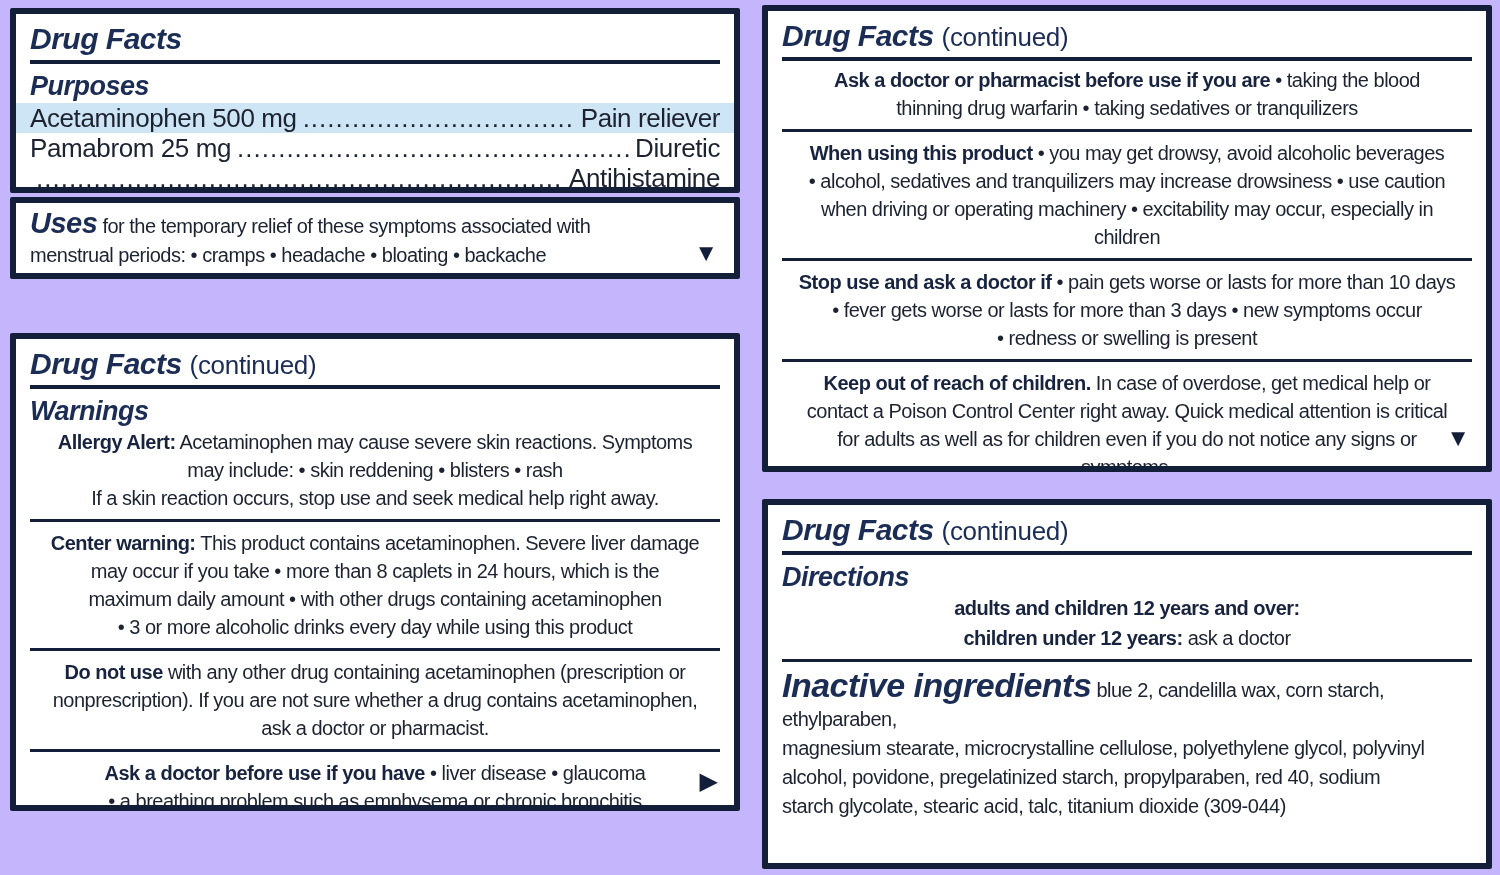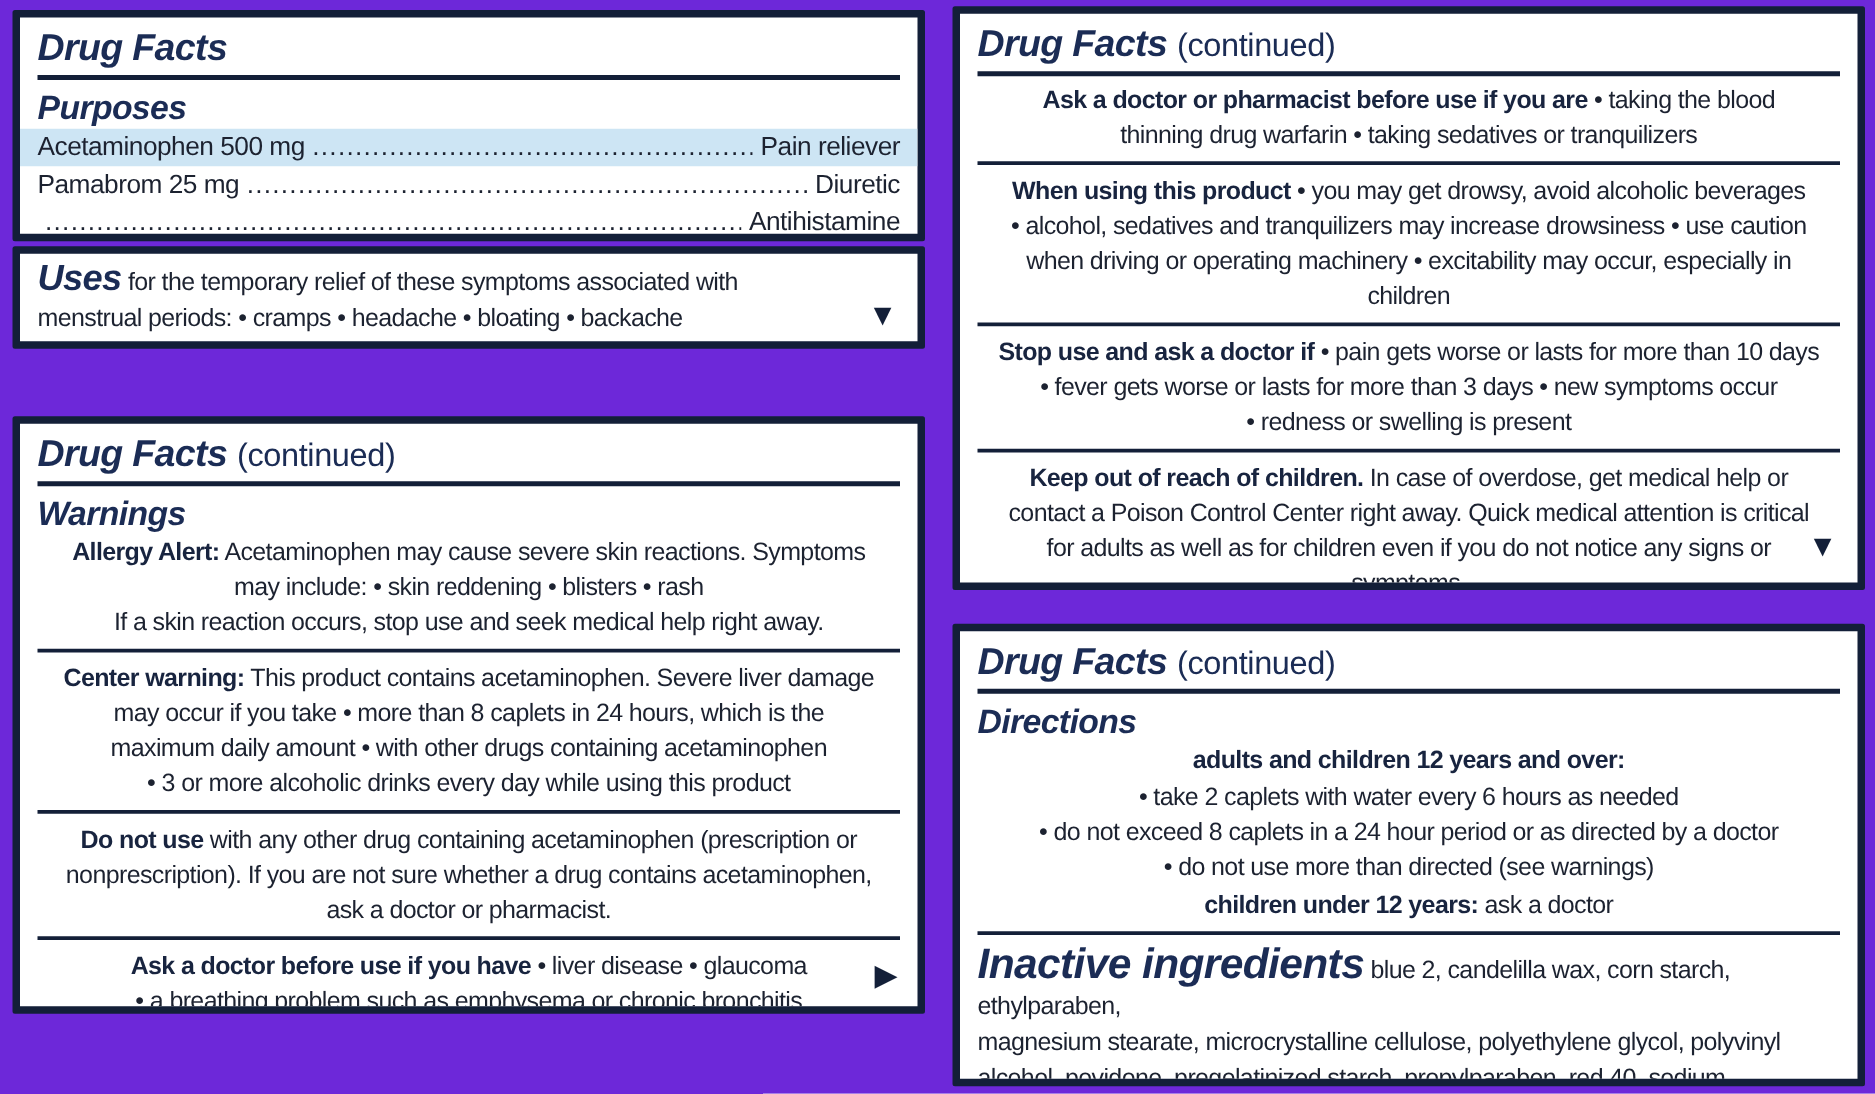--- a/index.html
+++ b/index.html
@@ -1,17 +1,17 @@
 <!DOCTYPE html>
 <html><head>
 <meta charset="utf-8">
 <style>
   html,body{margin:0;padding:0;background:#ffffff;}
   .stage{
-    position:relative;width:1500px;height:875px;background:#6d28d9;overflow:hidden;
+    position:relative;width:1500px;height:875px;background:#c4b5fd;overflow:hidden;
     font-family:"Liberation Sans","DejaVu Sans",sans-serif;color:#1c2230;
   }
   .panel{
     position:absolute;background:#ffffff;border:6px solid #131f38;border-radius:2px;
     box-sizing:border-box;overflow:hidden;
   }
   
   .p-ingredients{left:10px;top:8px;width:730px;height:185px;}
   .p-uses{left:10px;top:197px;width:730px;height:82px;}
   .p-warnings{left:10px;top:333px;width:730px;height:478px;}
@@ -36,21 +36,21 @@
     letter-spacing:-0.5px;line-height:34px;
   }
 
   
   .ing-header{
     display:flex;justify-content:space-between;align-items:baseline;
     padding:0 14px;font-size:27px;font-weight:bold;font-style:italic;color:#1b2c55;
     letter-spacing:-0.5px;line-height:34px;
   }
   .ing-row{
-    display:flex;align-items:baseline;padding:1px 14px;font-size:21px;line-height:28px;
+    display:flex;align-items:baseline;padding:1px 14px;font-size:26px;line-height:28px;
     letter-spacing:-0.4px;
   }
   .ing-row.hl{background:#cde5f4;}
   .leader{flex:1;overflow:hidden;white-space:nowrap;margin:0 6px;letter-spacing:1px;color:#1c2230;}
   .purpose{white-space:nowrap;}
 
   
   .uses-body{padding:6px 14px 4px 14px;font-size:20px;line-height:29px;letter-spacing:-0.5px;position:relative;}
   .uses-head{font-size:29px;font-weight:bold;font-style:italic;color:#1b2c55;letter-spacing:-0.5px;}
   .inactive-head{font-size:34px;font-weight:bold;font-style:italic;color:#1b2c55;letter-spacing:-0.5px;}
@@ -176,25 +176,20 @@
   </div>
 
   <div class="panel p-directions">
     <div class="ptitle"><span>Drug Facts</span> <span class="cont">(continued)</span></div>
     <div class="trule"></div>
     <div class="shead">Directions</div>
     <p class="sec">
       <span class="lead">adults and children 12 years and over:</span>
     </p>
     <p class="sec">
-      <span class="rest">• take 2 caplets with water every 6 hours as needed
-• do not exceed 8 caplets in a 24 hour period or as directed by a doctor
-• do not use more than directed (see warnings)</span>
-    </p>
-    <p class="sec">
       <span class="lead">children under 12 years:</span>
       <span class="rest">ask a doctor</span>
     </p>
     <div class="srule"></div>
     <div class="inactive-wrap">
       <span class="inactive-head">Inactive ingredients</span>
       <span class="flow-rest">blue 2, candelilla wax, corn starch, ethylparaben,
 magnesium stearate, microcrystalline cellulose, polyethylene glycol, polyvinyl
 alcohol, povidone, pregelatinized starch, propylparaben, red 40, sodium
 starch glycolate, stearic acid, talc, titanium dioxide (309-044)</span>

